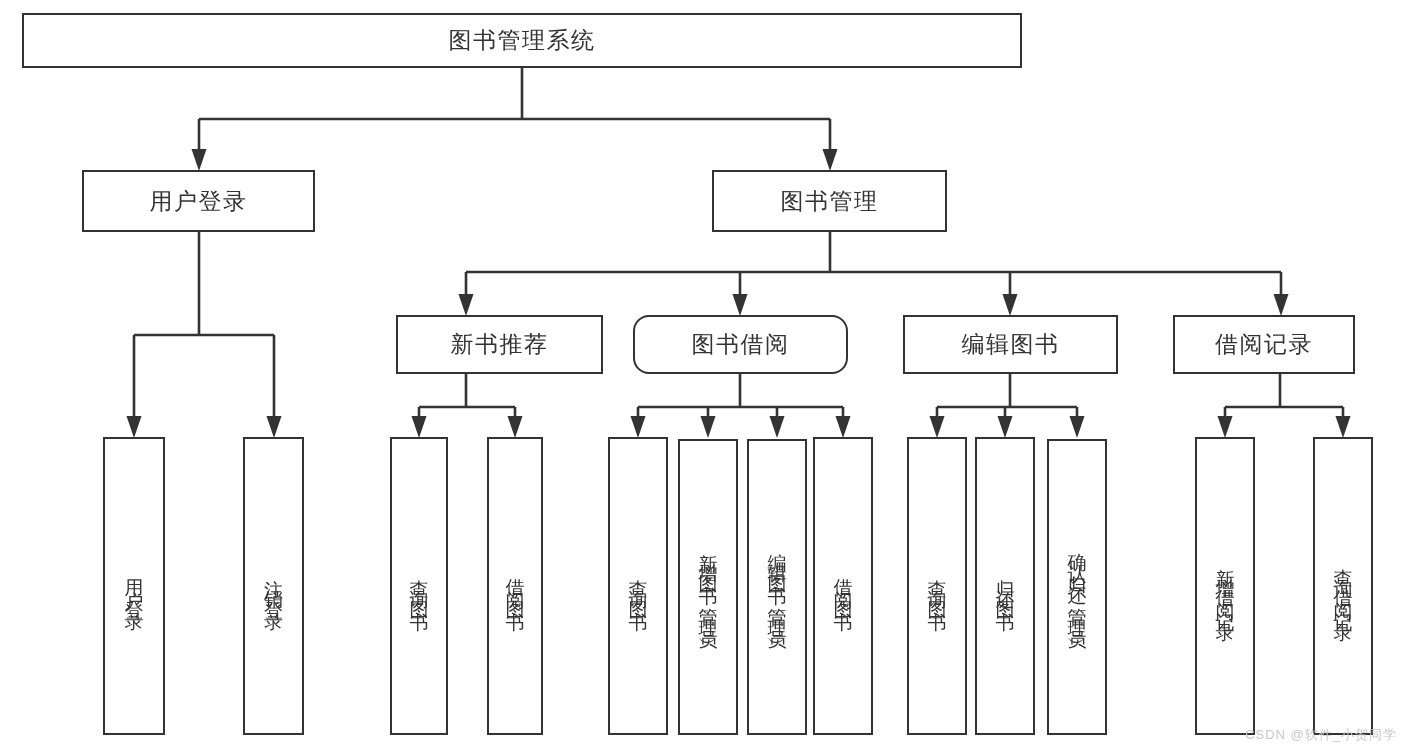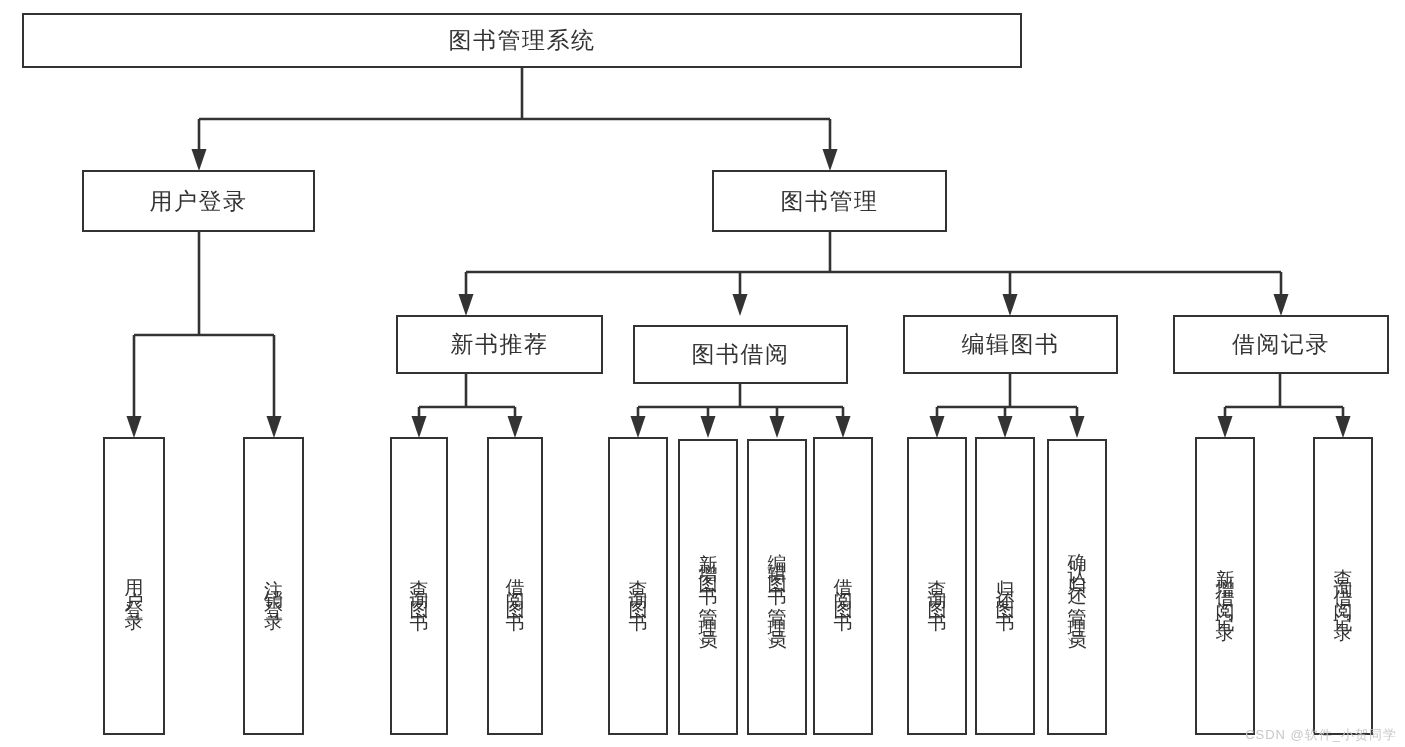--- a/index.html
+++ b/index.html
@@ -122,23 +122,23 @@
       <polygon points="1335.5,416 1350.5,416 1343,438"></polygon>
     </g>
   </svg>
 
   <div class="node" style="left:22px; top:13px; width:1000px; height:55px;">图书管理系统</div>
 
   <div class="node" style="left:82px; top:170px; width:233px; height:62px;">用户登录</div>
   <div class="node" style="left:712px; top:170px; width:235px; height:62px;">图书管理</div>
 
   <div class="node" style="left:362px; top:315px; width:207px; height:59px;margin-left:34px;">新书推荐</div>
-  <div class="node" style="left:633px; top:325px; width:215px; height:59px;">图书借阅</div>
+  <div class="node" style="left:633px; top:315px; width:215px; height:59px;border-radius:16px;">图书借阅</div>
   <div class="node" style="left:903px; top:315px; width:215px; height:59px;">编辑图书</div>
-  <div class="node" style="left:1173px; top:315px; width:216px; height:59px;">借阅记录</div>
+  <div class="node" style="left:1173px; top:315px; width:182px; height:59px;">借阅记录</div>
 
   <div class="node vnode" style="left:103px; top:437px; width:62px; height:298px;">用户登录</div>
   <div class="node vnode" style="left:243px; top:437px; width:61px; height:298px;">注销登录</div>
 
   <div class="node vnode" style="left:390px; top:437px; width:58px; height:298px;">查询图书</div>
   <div class="node vnode" style="left:487px; top:437px; width:56px; height:298px;">借阅图书</div>
 
   <div class="node vnode" style="left:608px; top:437px; width:60px; height:298px;">查询图书</div>
   <div class="node vnode" style="left:678px; top:439px; width:60px; height:296px;">新增图书（管理员）</div>
   <div class="node vnode" style="left:747px; top:439px; width:60px; height:296px;">编辑图书（管理员）</div>

